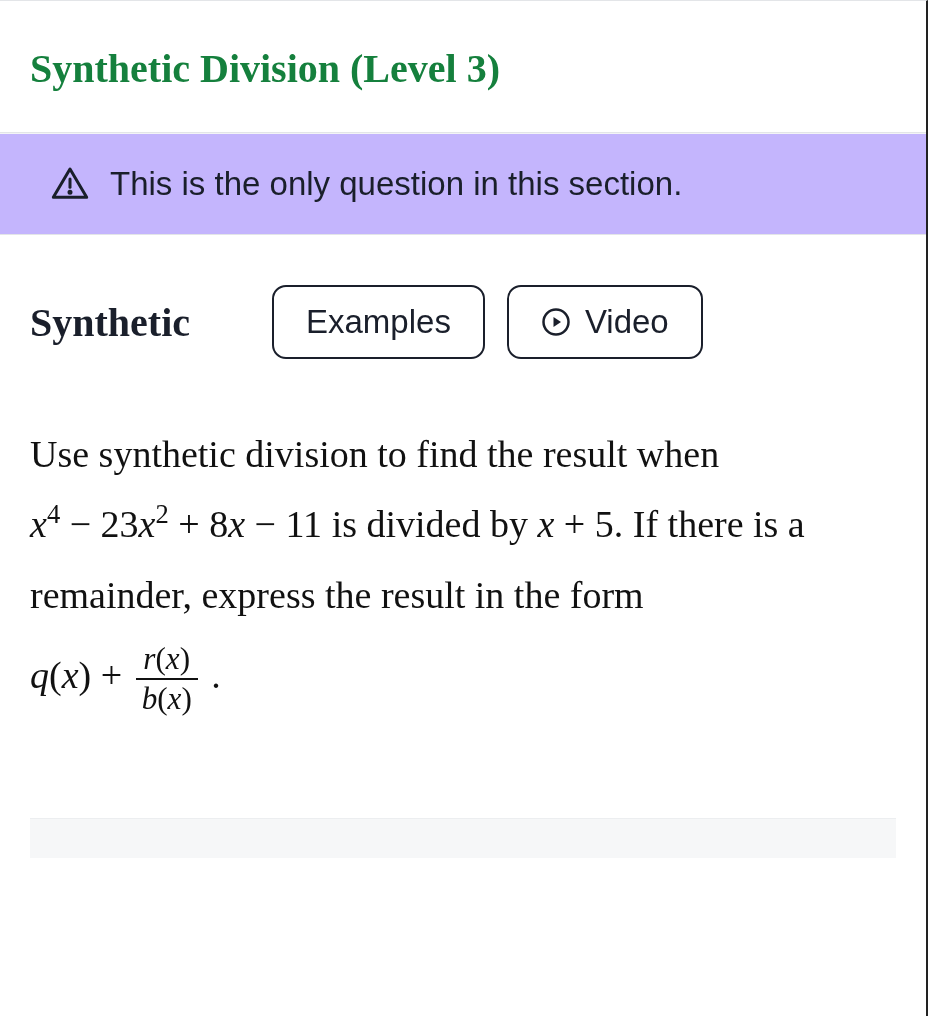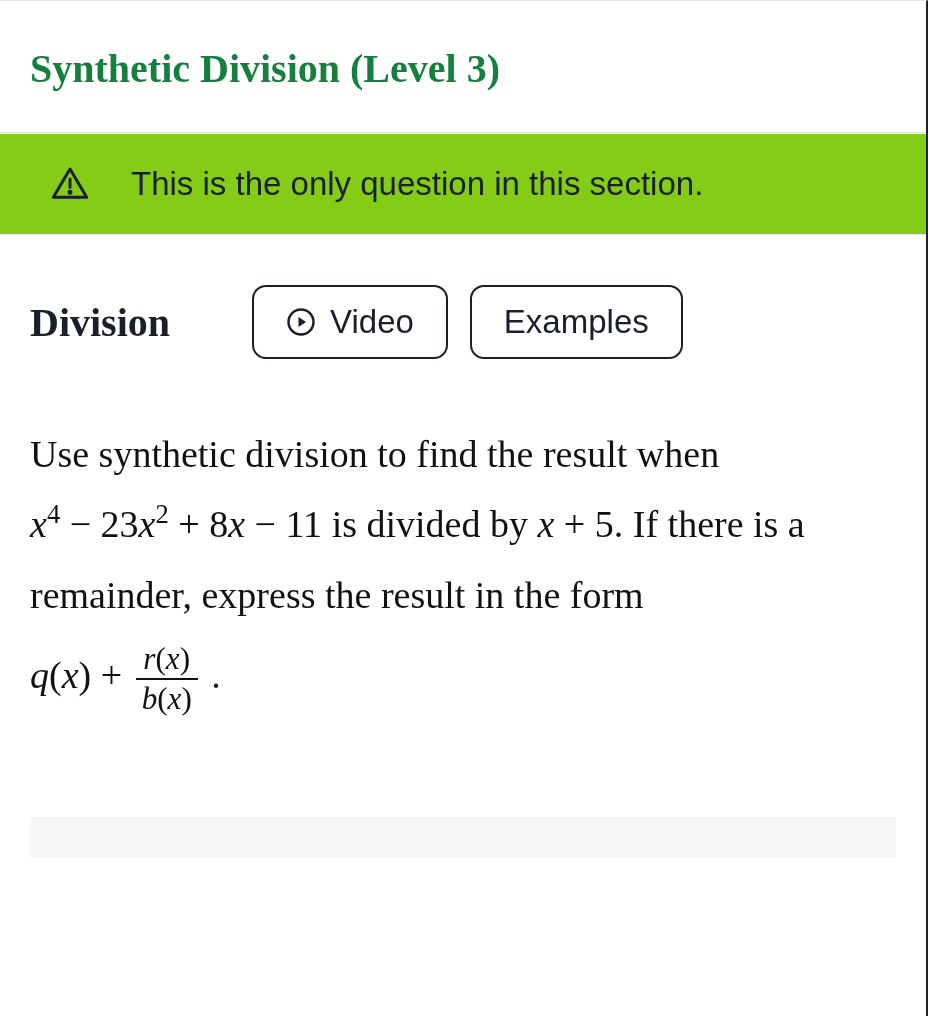--- a/index.html
+++ b/index.html
@@ -24,25 +24,25 @@
   }
   .title-bar h1 {
     font-size: 40px;
     font-weight: 700;
     color: #15803d;
     font-family: Georgia, "Times New Roman", serif;
   }
   .notice-bar {
     display: flex;
     align-items: center;
-    gap: 41px;
+    gap: 20px;
     padding: 30px 56px 30px 50px;
     border-bottom: 1px solid #e3e5e8;
     border-top: 1px solid #f3f4f6;
-    background: #84cc16;
+    background: #c4b5fd;
   }
   .warning-icon svg {
     width: 40px;
     height: 40px;
     display: block;
   }
   .notice-text {
     font-size: 33px;
     color: #1a1f2b;
     font-family: "Segoe UI", "Helvetica Neue", Arial, sans-serif;
@@ -140,34 +140,34 @@
         <line x1="12" y1="9" x2="12" y2="14"></line>
         <circle cx="12" cy="17" r="0.6" fill="#1a1f2b"></circle>
       </svg>
     </span>
     <span class="notice-text">This is the only question in this section.</span>
   </div>
 
   <div class="question-section">
 
     <div class="question-header">
-      <span class="question-label">Division</span>
+      <span class="question-label">Synthetic</span>
+
+      <button class="btn">
+        <span>Examples</span>
+      </button>
 
       <button class="btn">
         <span class="play-icon">
           <svg viewBox="0 0 24 24" fill="none" stroke="#1a1f2b" stroke-width="2">
             <circle cx="12" cy="12" r="10"></circle>
             <path d="M10 8 L16 12 L10 16 Z" fill="#1a1f2b" stroke="none"></path>
           </svg>
         </span>
         <span>Video</span>
-      </button>
-
-      <button class="btn">
-        <span>Examples</span>
       </button>
     </div>
 
     <div class="problem-text">
       <span>Use synthetic division to find the result when </span><span class="math"><span style="font-style:italic">x</span><sup>4</sup> − 23<span style="font-style:italic">x</span><sup>2</sup> + 8<span style="font-style:italic">x</span> − 11</span><span> is divided by </span><span class="math"><span style="font-style:italic">x</span> + 5</span><span>. If there is a remainder, express the result in the form </span><br>
       <span>
         <span class="math">
           <span style="font-style:italic">q</span>(<span style="font-style:italic">x</span>) + 
           <span class="frac">
             <span class="num"><span style="font-style:italic">r</span>(<span style="font-style:italic">x</span>)</span>

